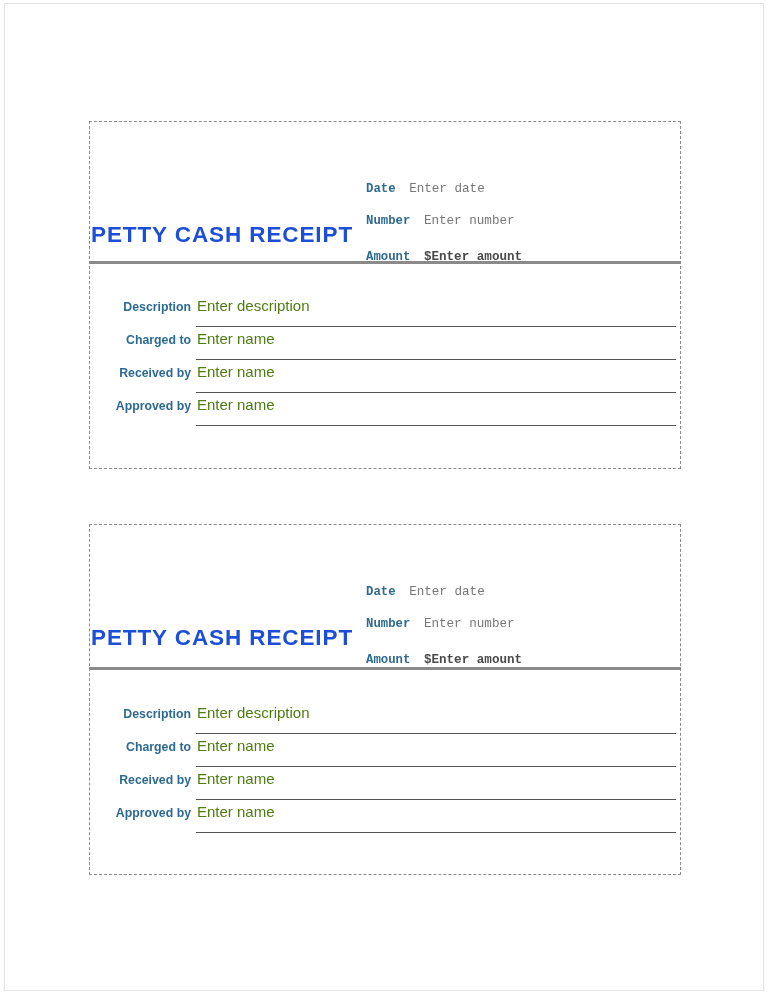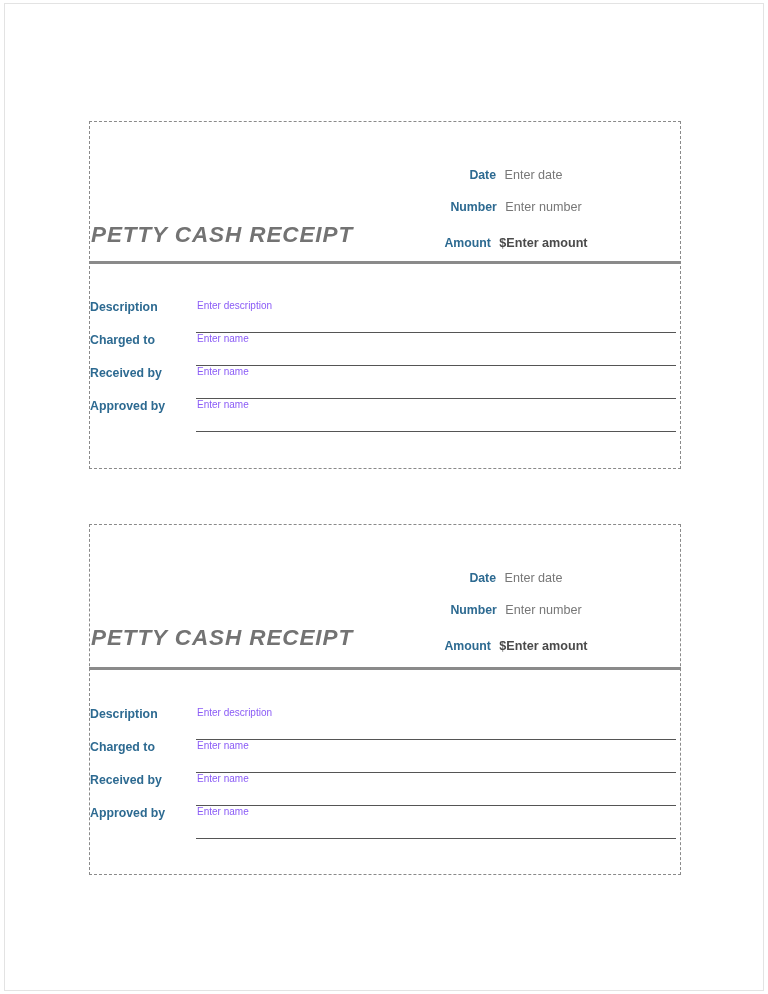--- a/index.html
+++ b/index.html
@@ -45,32 +45,32 @@
     height: 138px;
   }
 
   .receipt-title {
     position: absolute;
     left: 1px;
     bottom: 14px;
     font-size: 22.5px;
     font-weight: bold;
     letter-spacing: 0.9px;
-    color: #737373;
+    color: #1d4ed8;
     white-space: nowrap;
     line-height: 1;
-    font-style: italic;
   }
 
   .meta-block {
     position: absolute;
     right: 14px;
-    top: 44px;
+    top: 58px;
     width: 300px;
-    text-align: center;
+    text-align: left;
+    font-family: Liberation Mono, monospace;
   }
   .meta-row {
     display: block;
     white-space: nowrap;
     line-height: 1;
     margin-bottom: 16px;
   }
   .meta-row.amount-row {
     margin-top: 20px;
     margin-bottom: 0;
@@ -113,35 +113,35 @@
 
   .field-row {
     position: relative;
     height: 33px;
     display: flex;
     align-items: flex-start;
   }
   .field-label {
     width: 101px;
     flex: 0 0 101px;
-    text-align: left;
+    text-align: right;
     font-size: 12.3px;
     font-weight: bold;
     color: #2d6a91;
     line-height: 15px;
     padding-top: 2px;
   }
   .field-input {
     flex: 1 1 auto;
     margin-left: 5px;
     margin-right: 4px;
     border-bottom: 1.4px solid #555555;
-    padding: 0 0 19px 1px;
-    font-size: 10px;
-    color: #8b5cf6;
+    padding: 0 0 13px 1px;
+    font-size: 15px;
+    color: #4d7c0f;
     line-height: 15px;
     white-space: nowrap;
     overflow: hidden;
   }
 </style>
 </head>
 <body>
 
 <div class="page">
 

